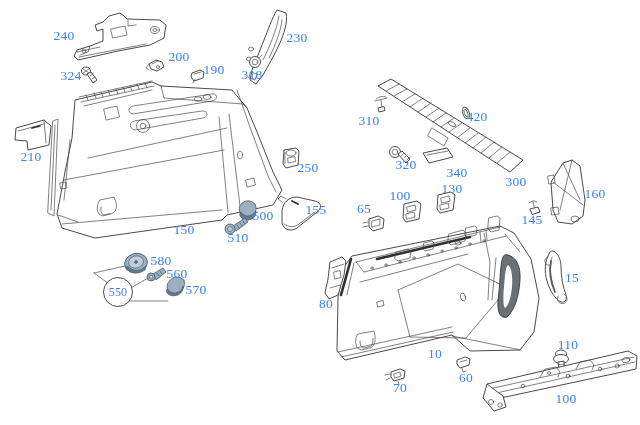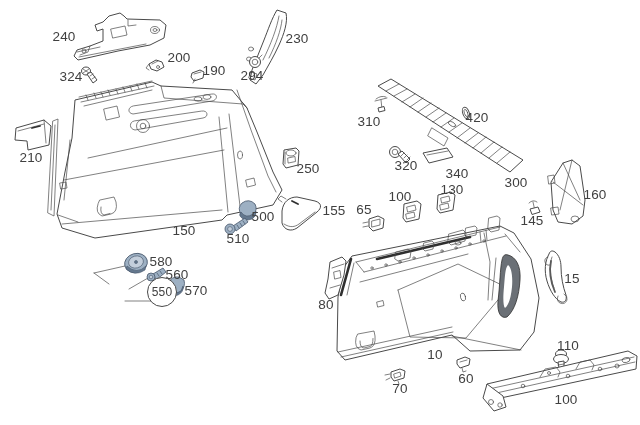--- a/index.html
+++ b/index.html
@@ -13,26 +13,26 @@
   .lnt{fill:none;stroke:#4a4a4a;stroke-width:.7;stroke-linejoin:round;stroke-linecap:round;}
   .fw{fill:#ffffff;stroke:#4a4a4a;stroke-width:1;stroke-linejoin:round;}
   .thick{fill:none;stroke:#2f2f2f;stroke-width:2.6;stroke-linecap:round;}
   .dkfill{fill:#6b7076;stroke:#2e2e2e;stroke-width:.8;}
   .hl{fill:#9db0c3;stroke:#46566a;stroke-width:.8;stroke-linejoin:round;}
   .hll{fill:#c3cedb;stroke:#46566a;stroke-width:.6;}
   .hld{fill:#64788e;stroke:#46566a;stroke-width:.6;}
   
   .lbl{
     position:absolute;transform:translate(-50%,-50%);
-    font-size:13.5px;color:#404040;white-space:nowrap;letter-spacing:.2px;
+    font-size:13.5px;color:#3b82f6;white-space:nowrap;letter-spacing:.2px;font-family:Liberation Serif, serif;
   }
   .lbl.circled{
     border:1.3px solid #4a4a4a;border-radius:50%;
     width:28px;height:28px;display:flex;align-items:center;justify-content:center;
-    font-size:12px;background:#fff;margin-left:44px;
+    font-size:12px;background:#fff;
   }
 </style>
 </head>
 <body>
 
 <div class="stage">
 
 <svg width="640" height="425" viewBox="0 0 640 425">
 
   <g>
@@ -282,25 +282,25 @@
     <path class="hld" d="M167,289 q6,7 14,2 l2,-5 q1,6 -5,9 q-9,3 -12,-4 z"></path>
   </g>
 
 </svg>
 
   <span class="lbl" style="left:64px;top:36px">240</span>
   <span class="lbl" style="left:71px;top:76px">324</span>
   <span class="lbl" style="left:179px;top:57px">200</span>
   <span class="lbl" style="left:214px;top:70px">190</span>
   <span class="lbl" style="left:297px;top:38px">230</span>
-  <span class="lbl" style="left:252px;top:75px">294</span>
+  <span class="lbl" style="left:252px;top:75px">318</span>
   <span class="lbl" style="left:31px;top:157px">210</span>
   <span class="lbl" style="left:308px;top:168px">250</span>
   <span class="lbl" style="left:184px;top:230px">150</span>
-  <span class="lbl" style="left:334px;top:210px">155</span>
+  <span class="lbl" style="left:316px;top:210px">155</span>
   <span class="lbl" style="left:263px;top:216px">500</span>
   <span class="lbl" style="left:238px;top:238px">510</span>
   <span class="lbl" style="left:161px;top:261px">580</span>
   <span class="lbl" style="left:177px;top:274px">560</span>
   <span class="lbl" style="left:196px;top:290px">570</span>
   <span class="lbl circled" style="left:118px;top:292px">550</span>
   <span class="lbl" style="left:369px;top:121px">310</span>
   <span class="lbl" style="left:406px;top:165px">320</span>
   <span class="lbl" style="left:477px;top:117px">420</span>
   <span class="lbl" style="left:457px;top:173px">340</span>

